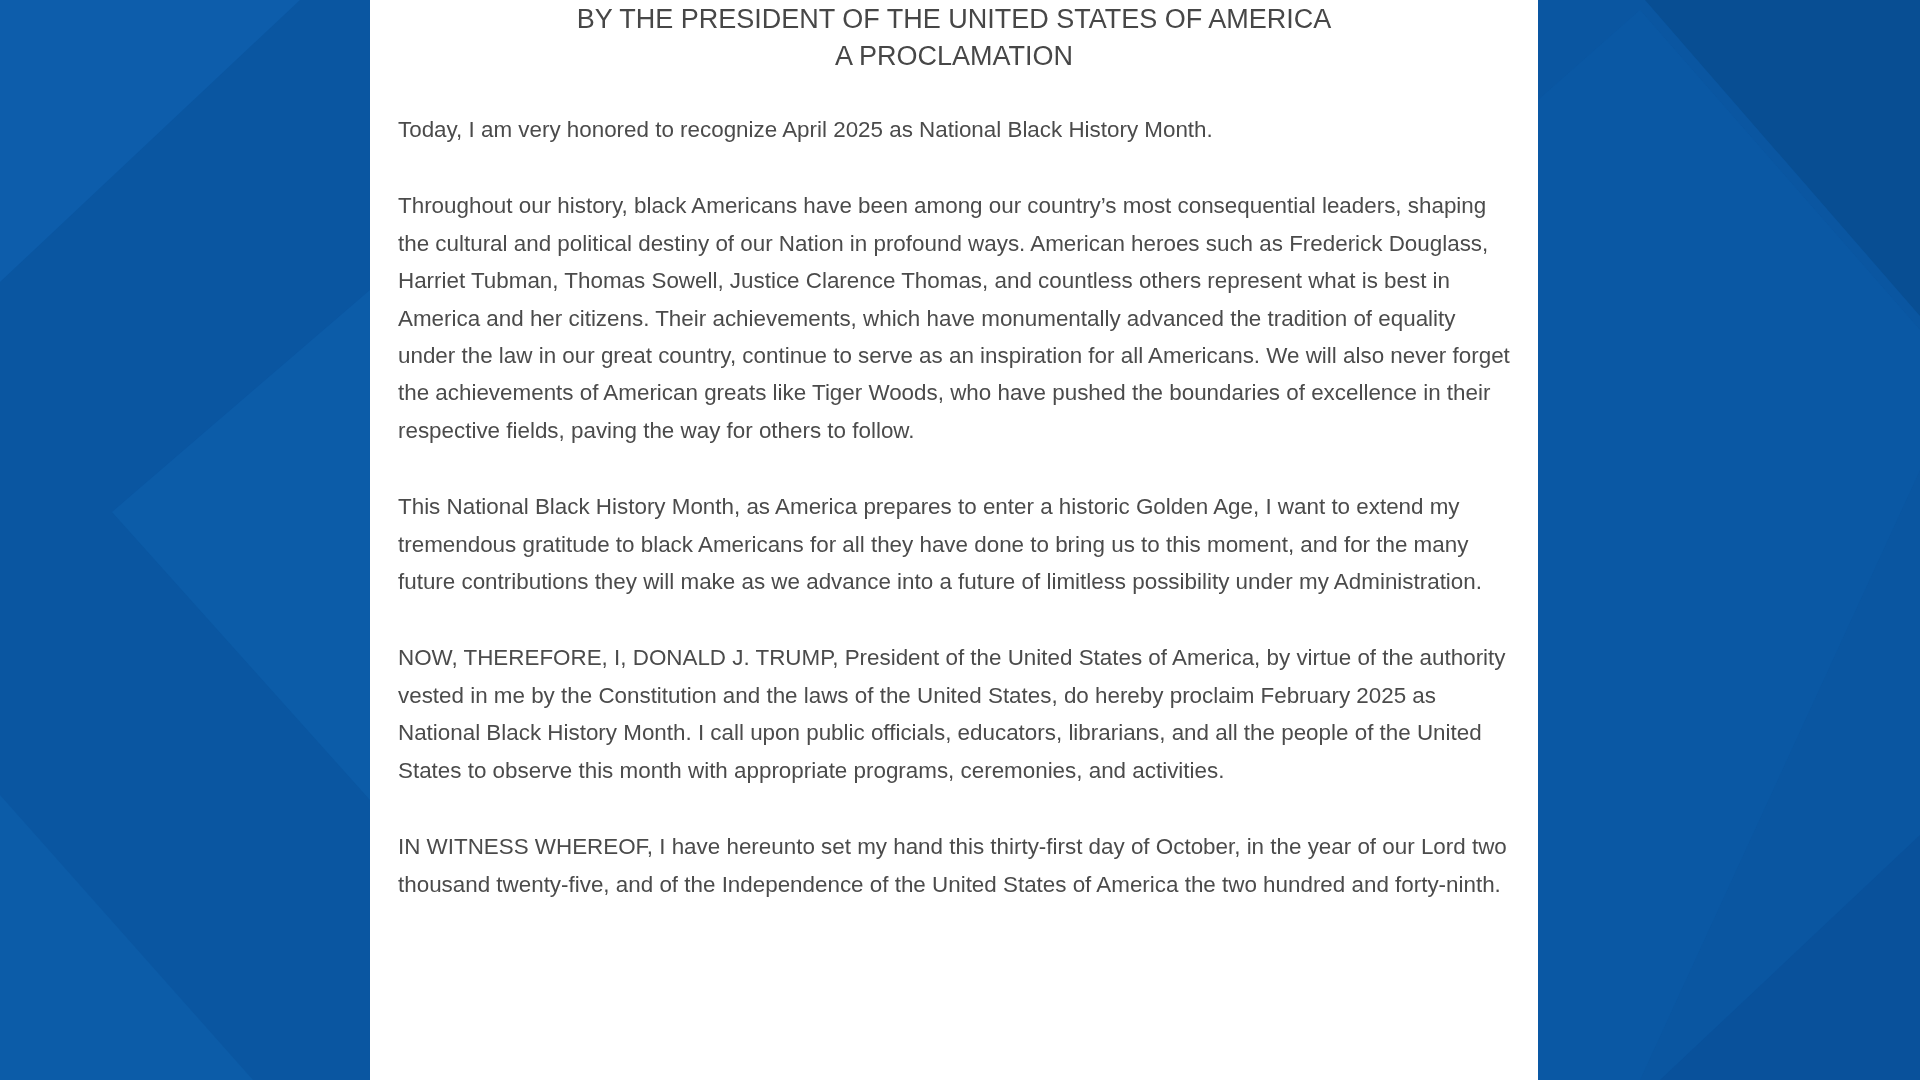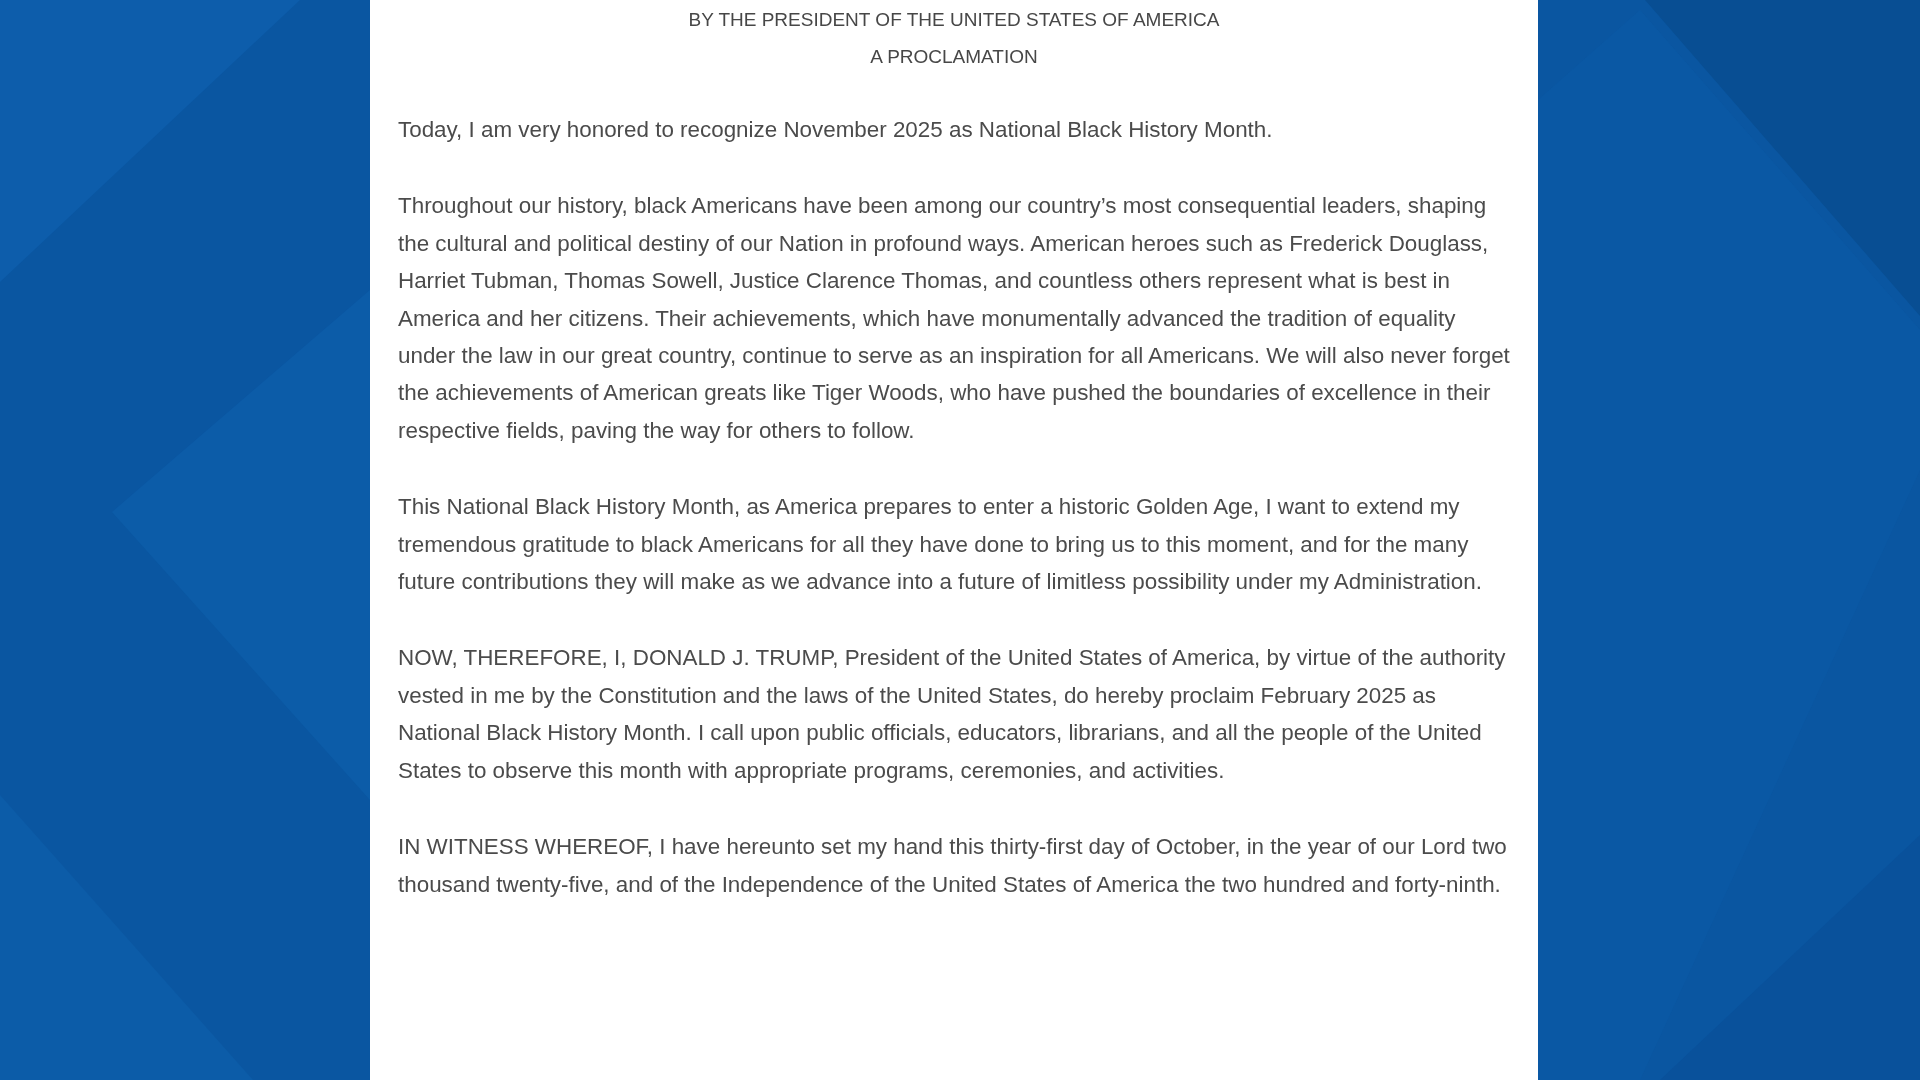--- a/index.html
+++ b/index.html
@@ -31,21 +31,21 @@
     width: 1168px;
     height: 1080px;
     background: #ffffff;
   }
   .doc-inner {
     padding: 1px 28px 0 28px;
     color: #4b4b4b;
   }
   .doc-title {
     text-align: center;
-    font-size: 19px;
+    font-size: 27px;
     line-height: 37px;
     color: #474747;
   }
   .doc-title-block {
     margin-bottom: 36px;
   }
   .doc-par {
     margin: 0 0 39px 0;
     font-size: 22.4px;
     line-height: 37.4px;
@@ -72,21 +72,21 @@
   </svg>
 
   <div class="doc-panel">
     <div class="doc-inner">
 
       <div class="doc-title-block">
         <div class="doc-title">BY THE PRESIDENT OF THE UNITED STATES OF AMERICA</div>
         <div class="doc-title">A PROCLAMATION</div>
       </div>
 
-      <p class="doc-par">Today, I am very honored to recognize November 2025 as National Black History Month.</p>
+      <p class="doc-par">Today, I am very honored to recognize April 2025 as National Black History Month.</p>
 
 
       <p class="doc-par">Throughout our history, black Americans have been among our country’s most consequential leaders, shaping the cultural and political destiny of our Nation in profound ways.  American heroes such as Frederick Douglass, Harriet Tubman, Thomas Sowell, Justice Clarence Thomas, and countless others represent what is best in America and her citizens.  Their achievements, which have monumentally advanced the tradition of equality under the law in our great country, continue to serve as an inspiration for all Americans.  We will also never forget the achievements of American greats like Tiger Woods, who have pushed the boundaries of excellence in their respective fields, paving the way for others to follow.</p>
 
       <p class="doc-par">This National Black History Month, as America prepares to enter a historic Golden Age, I want to extend my tremendous gratitude to black Americans for all they have done to bring us to this moment, and for the many future contributions they will make as we advance into a future of limitless possibility under my Administration.</p>
 
       <p class="doc-par">NOW, THEREFORE, I, DONALD J. TRUMP, President of the United States of America, by virtue of the authority vested in me by the Constitution and the laws of the United States, do hereby proclaim February 2025 as National Black History Month.  I call upon public officials, educators, librarians, and all the people of the United States to observe this month with appropriate programs, ceremonies, and activities.</p>
 
       <p class="doc-par">IN WITNESS WHEREOF, I have hereunto set my hand this thirty-first day of October, in the year of our Lord two thousand twenty-five, and of the Independence of the United States of America the two hundred and forty-ninth.</p>
 

